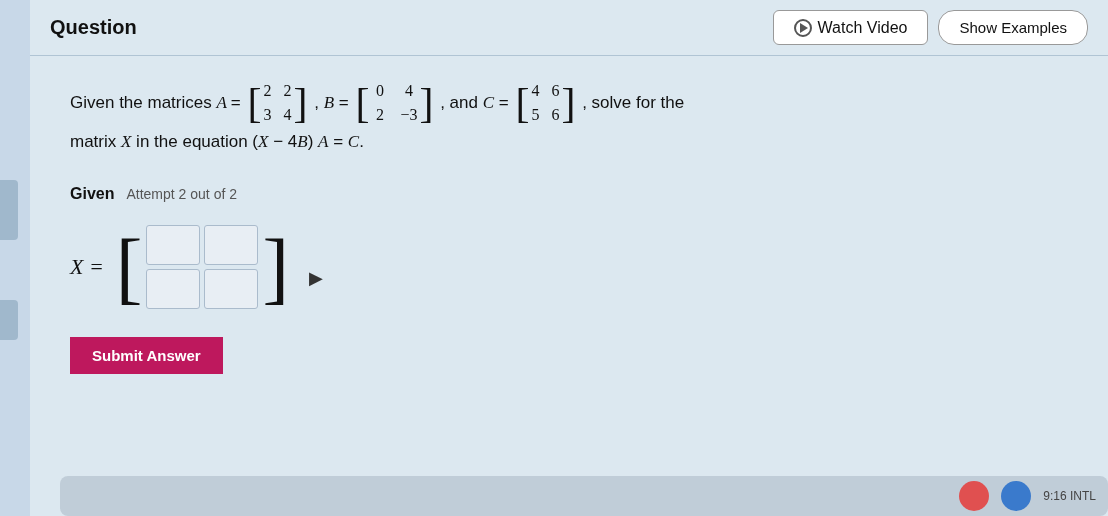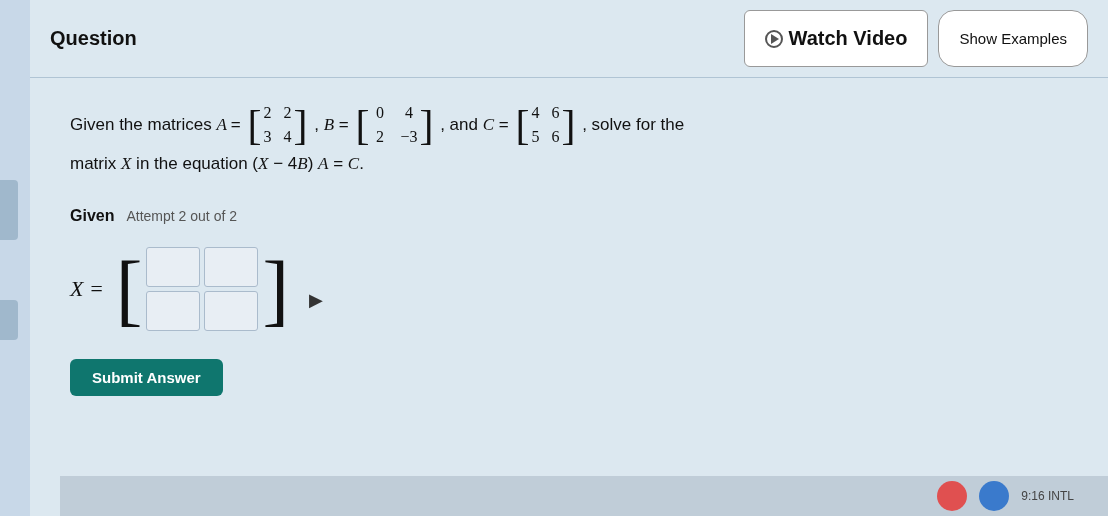--- a/index.html
+++ b/index.html
@@ -59,29 +59,28 @@
 
     .header-buttons {
       display: flex;
       gap: 10px;
     }
 
     .watch-video-btn {
       display: flex;
       align-items: center;
       gap: 6px;
-      padding: 16px 20px;
+      padding: 7px 20px;
       background-color: white;
       border: 1.5px solid #999;
       border-radius: 6px;
-      font-size: 20px;
+      font-size: 16px;
       font-family: Arial, sans-serif;
       color: #111;
       cursor: pointer;
-      font-weight: bold;
     }
 
     .play-circle {
       width: 18px;
       height: 18px;
       border: 2px solid #555;
       border-radius: 50%;
       display: flex;
       align-items: center;
       justify-content: center;
@@ -232,42 +231,43 @@
       border-radius: 3px;
       font-size: 16px;
       font-family: 'Times New Roman', serif;
       text-align: center;
       color: #111;
     }
 
     .submit-btn {
       margin-top: 24px;
       padding: 10px 22px;
-      background-color: #0f766e;
+      background-color: #be185d;
       color: white;
       border: none;
-      border-radius: 6px;
+      border-radius: 0;
       font-size: 15px;
       font-family: Arial, sans-serif;
       font-weight: bold;
       cursor: pointer;
     }
 
     .bottom-bar {
       position: absolute;
       bottom: 0;
       left: 30px;
       right: 0;
       height: 40px;
       background-color: #c0cdd8;
       display: flex;
       align-items: center;
       justify-content: flex-end;
-      padding: 0 34px;
+      padding: 0 12px;
       gap: 12px;
+      border-radius: 8px;
     }
 
     .bottom-circle {
       width: 30px;
       height: 30px;
       border-radius: 50%;
       background-color: #e05050;
     }
 
     .bottom-circle-blue {

